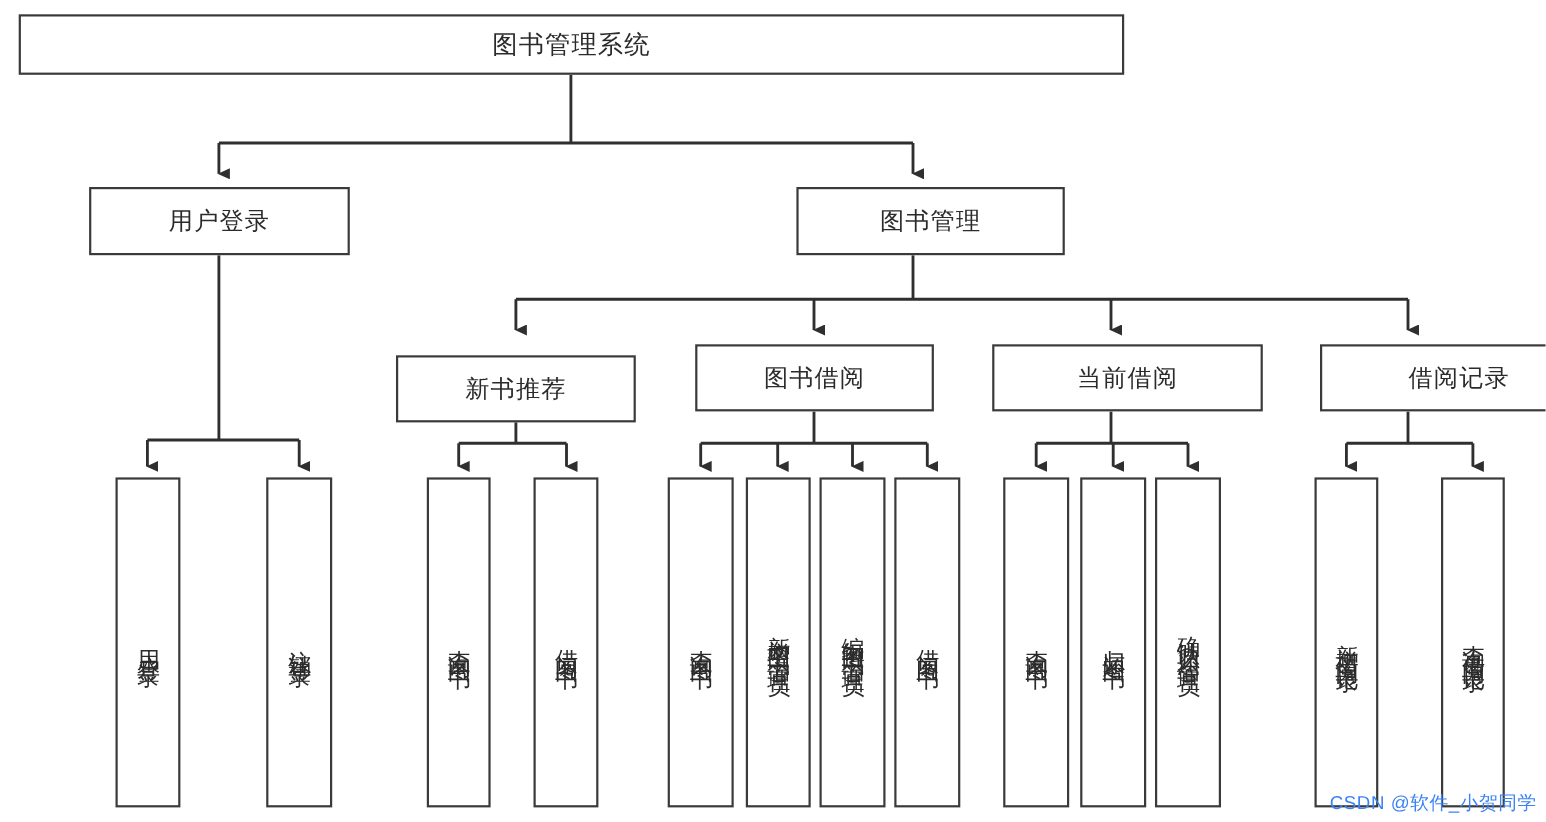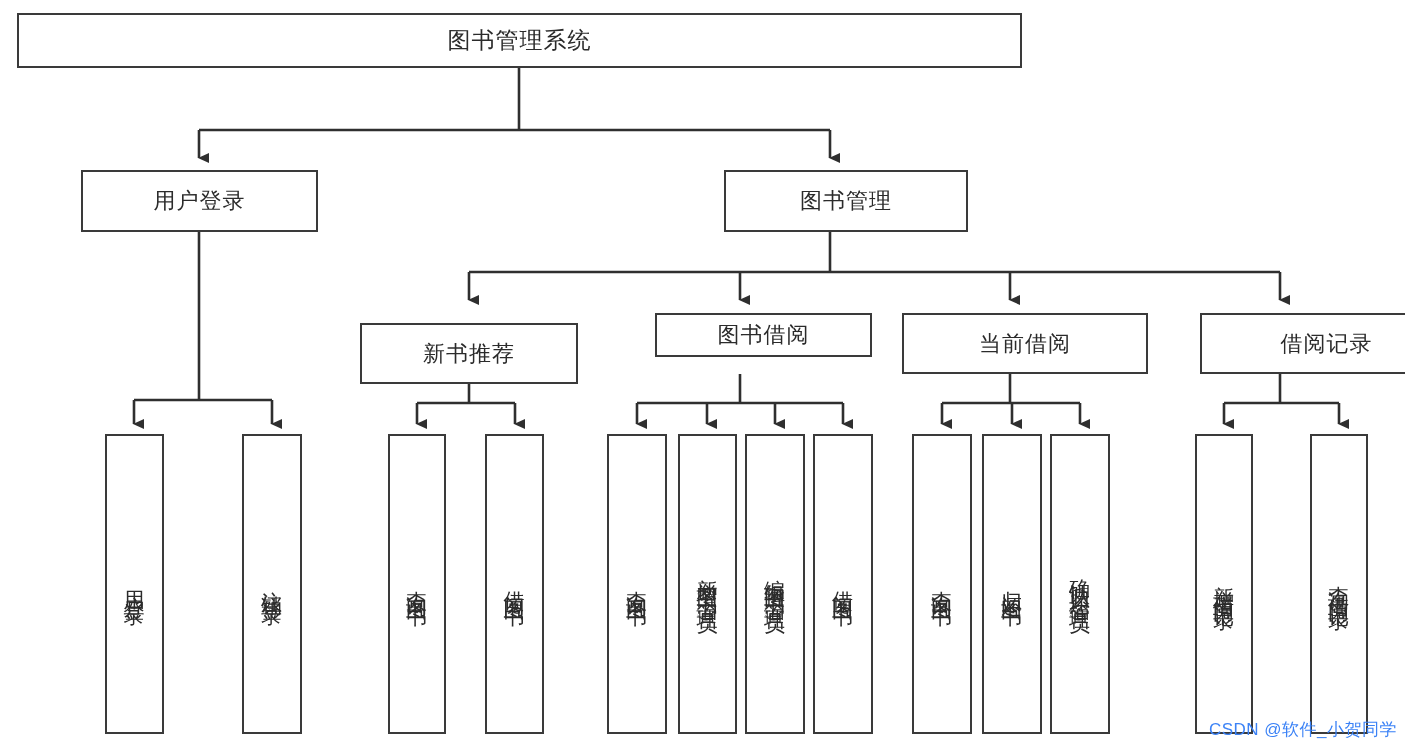--- a/index.html
+++ b/index.html
@@ -104,21 +104,21 @@
   <div class="node h" style="left:81px;top:170px;width:237px;height:62px;">
     <span>用户登录</span>
   </div>
   <div class="node h" style="left:712px;top:170px;width:244px;height:62px;margin-left:12px;">
     <span>图书管理</span>
   </div>
 
   <div class="node h" style="left:360px;top:313px;width:218px;height:61px;margin-top:10px;">
     <span>新书推荐</span>
   </div>
-  <div class="node h" style="left:655px;top:313px;width:217px;height:44px;">
+  <div class="node h" style="left:632px;top:313px;width:217px;height:61px;">
     <span>图书借阅</span>
   </div>
   <div class="node h" style="left:902px;top:313px;width:246px;height:61px;">
     <span>当前借阅</span>
   </div>
   <div class="node h" style="left:1200px;top:313px;width:253px;height:61px;">
     <span>借阅记录</span>
   </div>
 
   <div class="node v" style="left:105px;top:434px;width:59px;height:300px;">

